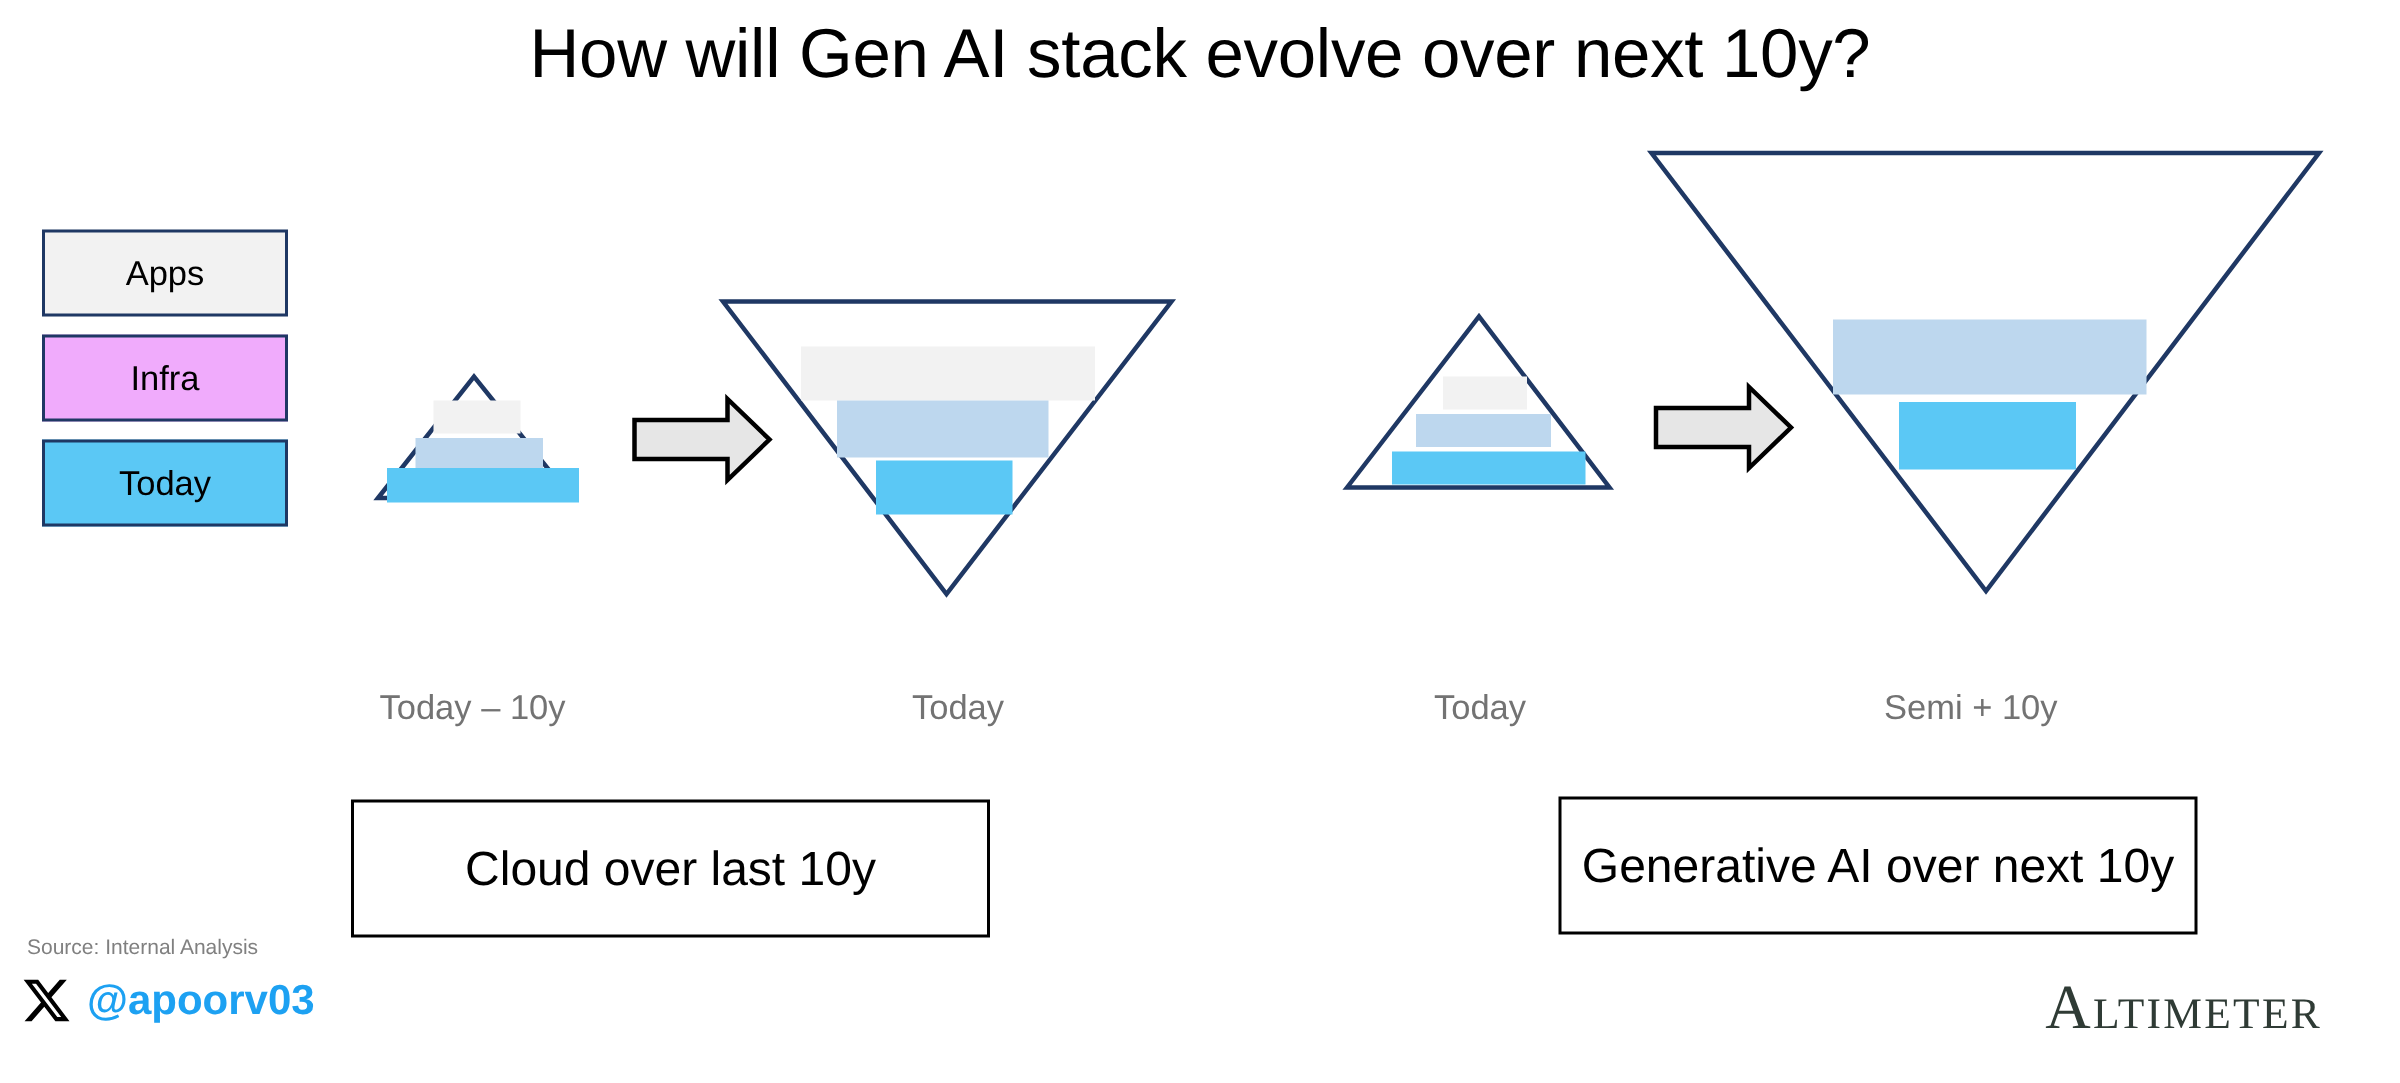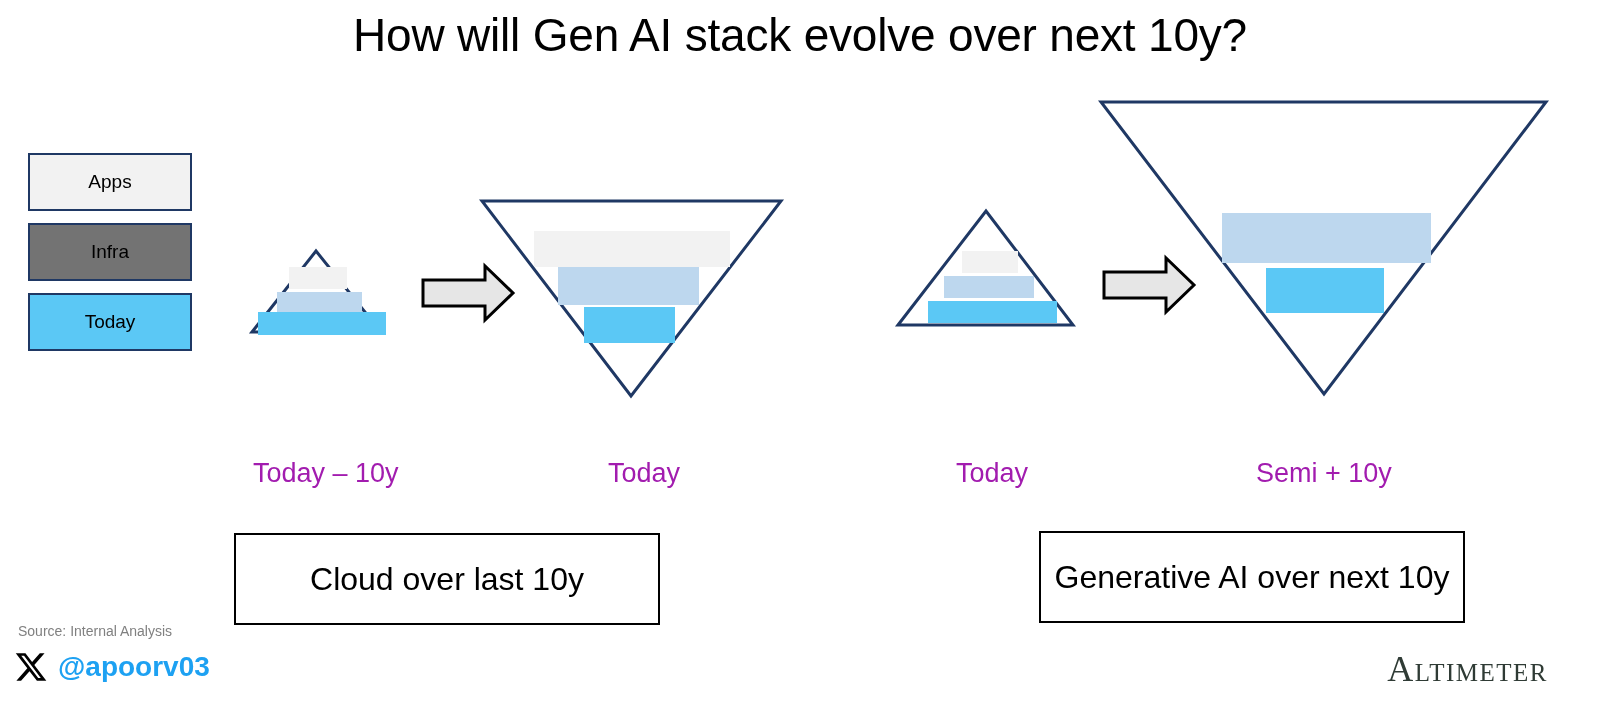--- a/index.html
+++ b/index.html
@@ -40,27 +40,27 @@
     top: 153px;
     width: 182px;
   }
   .legend-box {
     height: 58px;
     border: 2px solid #1F3864;
     box-sizing: border-box;
     display: flex;
     align-items: center;
     justify-content: center;
-    font-size: 19px;
+    font-size: 23px;
     color: #000000;
     margin-bottom: 12px;
     margin-left: 18px;
   }
   .legend-apps { background: #F2F2F2; }
-  .legend-infra { background: #737373; }
+  .legend-infra { background: #f0abfc; }
   .legend-semi  { background: #5BC8F5; }
 
   
   .shapes {
     position: absolute;
     left: 0;
     top: 0;
     width: 1600px;
     height: 722px;
   }
@@ -80,22 +80,22 @@
     display: flex;
     align-items: center;
     justify-content: center;
     font-size: 22px;
     color: #000000;
   }
 
   
   .caption {
     position: absolute;
-    font-size: 27px;
-    color: #a21caf;
+    font-size: 23px;
+    color: #737373;
     white-space: nowrap;
   }
 
   
   .summary-box {
     position: absolute;
     border: 2.5px solid #000000;
     box-sizing: border-box;
     background: #ffffff;
     display: flex;
@@ -134,21 +134,21 @@
     font-size: 28px;
     color: #1DA1F2;
     white-space: nowrap;
     font-weight: bold;
   }
   .brand-logo {
     position: absolute;
     right: 52px;
     top: 648px;
     font-family: "Liberation Serif", serif;
-    font-size: 36px;
+    font-size: 42px;
     font-variant: small-caps;
     letter-spacing: 1.5px;
     color: #2F3B35;
     white-space: nowrap;
   }
 </style>
 </head>
 <body>
 
 <div id="slide">

